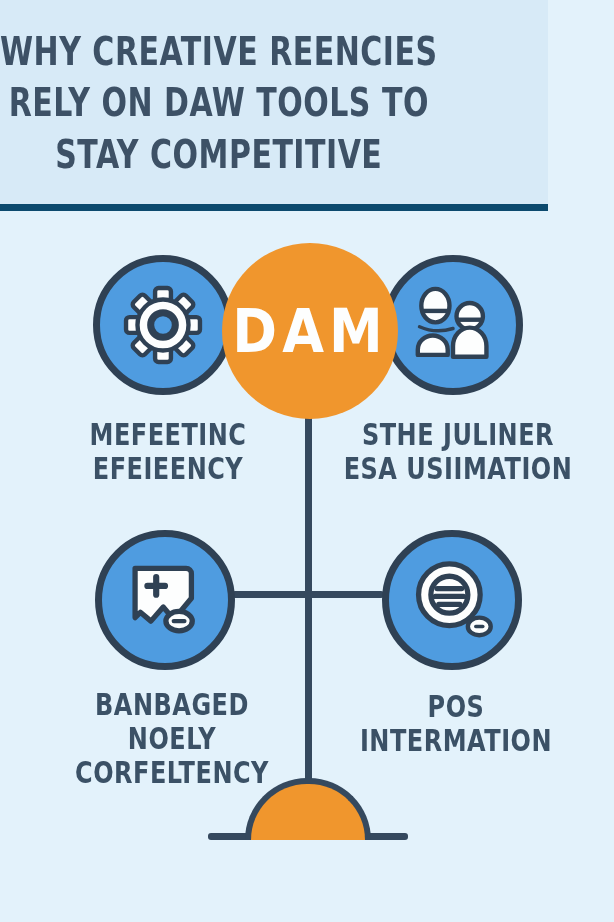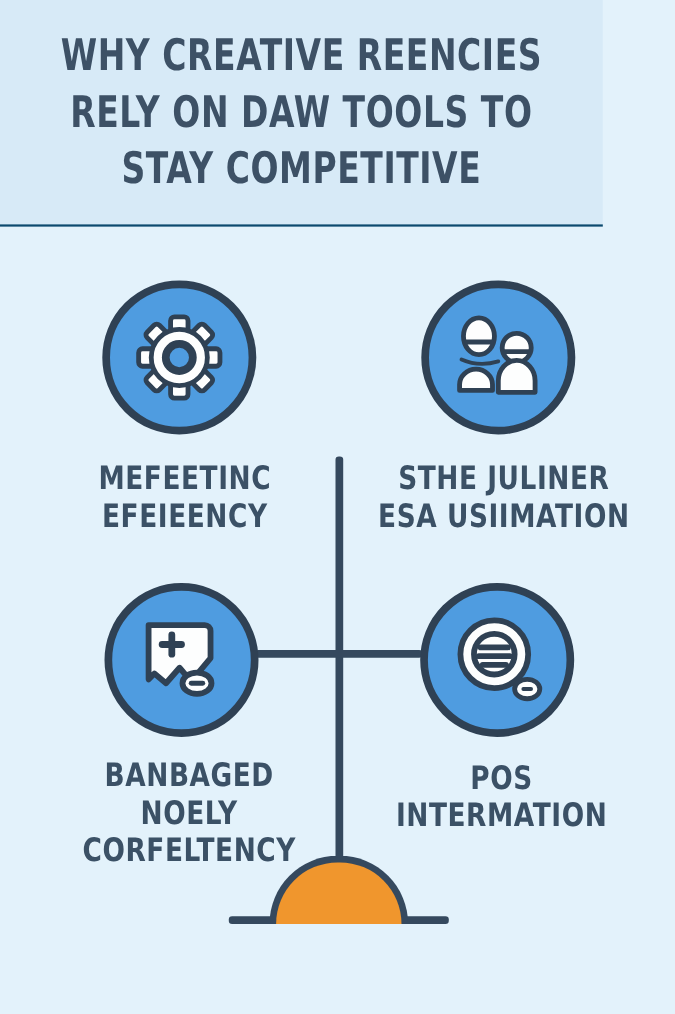--- a/index.html
+++ b/index.html
@@ -6,22 +6,22 @@
   body{
     width:614px;height:922px;
     font-family:"DejaVu Sans","Liberation Sans",sans-serif;
     background:#e2f1fb;
     overflow:hidden;
   }
   .poster{position:relative;width:614px;height:922px;background:#e3f2fb;}
   
   .header{
     position:absolute;left:0;top:0;width:548px;height:204px;
-    background:#d7eaf7;border-bottom:2px solid #0c4a6e;
-    display:flex;align-items:center;justify-content:center;
+    background:#d7eaf7;border-bottom:7px solid #0c4a6e;
+    display:flex;align-items:center;justify-content:flex-start;
   }
   .title{
     text-align:center;font-weight:800;font-size:30px;line-height:39px;
     color:#3d5166;letter-spacing:.5px;
     transform:scaleY(1.32);transform-origin:center center;
     text-transform:uppercase;
   }
   
   .canvas{position:absolute;left:0;top:210px;width:614px;height:712px;}
   .line{position:absolute;background:#35495e;z-index:1;border-radius:3px;}
@@ -77,20 +77,23 @@
     </div>
   </div>
 
   <div class="canvas">
 
     <div class="line v-line"></div>
     <div class="line h-line"></div>
     <div class="line base-line"></div>
     <div class="dome"></div>
 
+    <div class="hub">
+      <div class="hub-label">DAM</div>
+    </div>
 
     <div class="node-circle nc-tl">
       <div class="icon-box">
         <svg width="88" height="88" viewBox="0 0 100 100">
           <g fill="#fdfefe" stroke="#2f4154" stroke-width="5">
             <rect x="41" y="8" width="18" height="22" rx="4"></rect>
             <rect x="41" y="70" width="18" height="22" rx="4"></rect>
             <rect x="8" y="41" width="22" height="18" rx="4"></rect>
             <rect x="70" y="41" width="22" height="18" rx="4"></rect>
             <g transform="rotate(45 50 50)">

